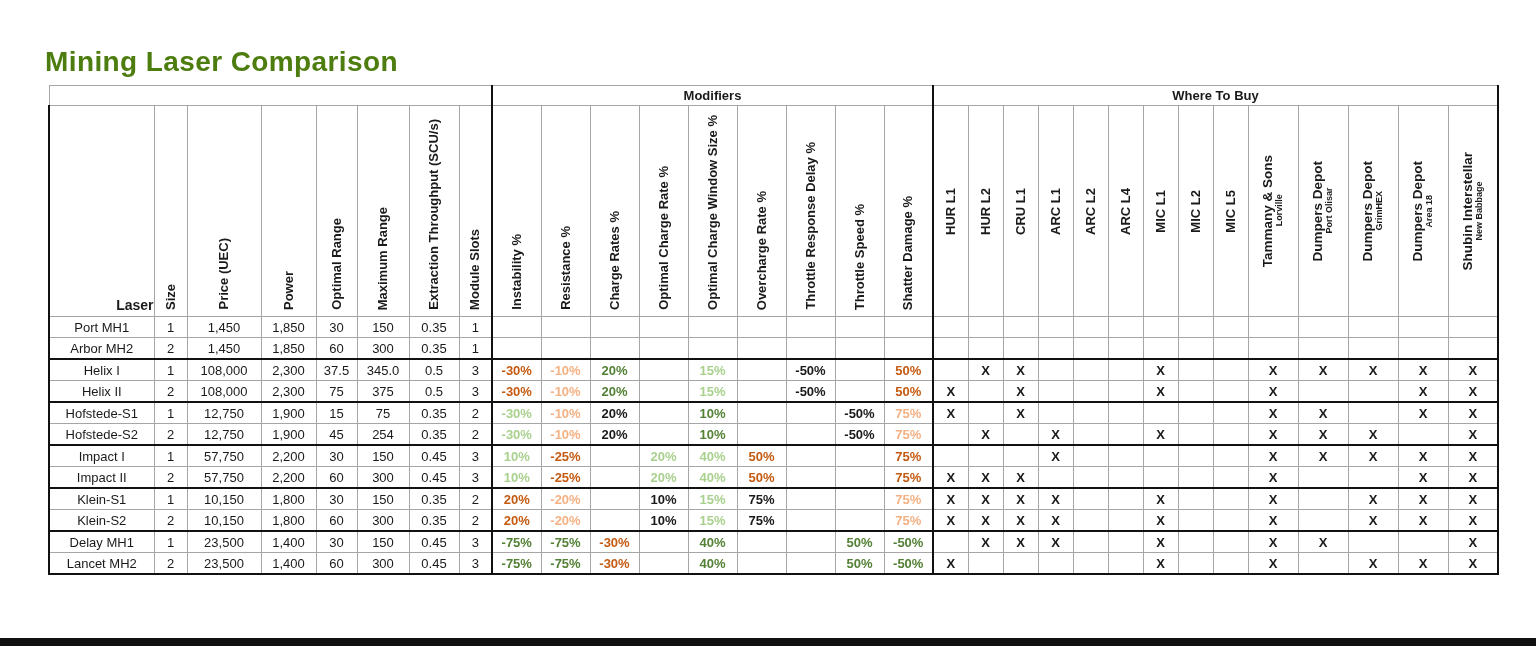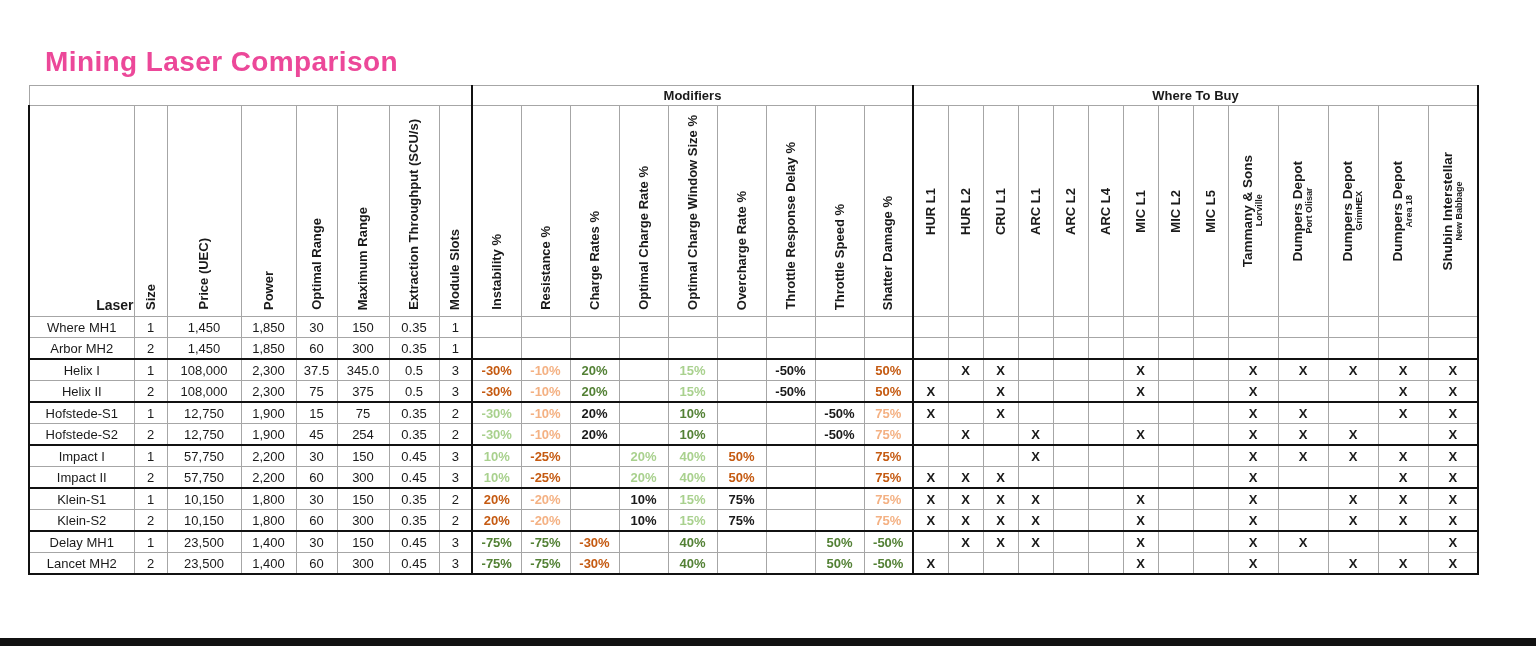--- a/index.html
+++ b/index.html
@@ -1,22 +1,22 @@
 <!DOCTYPE html>
 <html><head>
 <meta charset="utf-8">
 <style>
   html,body { margin:0; padding:0; }
   body { font-family: "Liberation Sans", sans-serif; background:#ffffff; }
   .page { position:relative; width:1536px; height:646px; background:#ffffff; overflow:hidden; }
 
   .title { position:absolute; left:45px; top:46px; margin:0; font-size:28px; font-weight:bold;
-           letter-spacing:0.4px; color:#ec4899; }
-
-  table.cmp { position:absolute; left:28px; top:85px; border-collapse:collapse; table-layout:fixed; }
+           letter-spacing:0.4px; color:#4d7c0f; }
+
+  table.cmp { position:absolute; left:48px; top:85px; border-collapse:collapse; table-layout:fixed; }
   table.cmp td, table.cmp th { border:1px solid #a6a6a6; padding:0; font-family:"Liberation Sans",sans-serif; }
 
   
   tr.grow { height:20px; }
   td.gspacer { border:none; }
   td.gcell { border-top:2px solid #111; border-bottom:2px solid #111; border-left:1px solid #a6a6a6;
              border-right:1px solid #a6a6a6; text-align:center; font-weight:bold; font-size:13px; color:#1a1a1a; }
 
   
   th.rot { height:210px; vertical-align:bottom; border-top:none; border-bottom:2px solid #111;
@@ -197,21 +197,21 @@
           <th class="rot center sec-r">
             <div class="vt store">
               <span class="store-name">Shubin Interstellar</span>
               <span class="store-loc">New Babbage</span>
             </div>
           </th>
         </tr>
       </thead>
     <tbody>
         <tr>
-          <td class="c laser-cell sec-l">Where MH1</td>
+          <td class="c laser-cell sec-l">Port MH1</td>
           <td class="c">1</td>
           <td class="c">1,450</td>
           <td class="c">1,850</td>
           <td class="c">30</td>
           <td class="c">150</td>
           <td class="c">0.35</td>
           <td class="c">1</td>
           <td class="c mod sec-l"></td>
           <td class="c mod"></td>
           <td class="c mod"></td>

